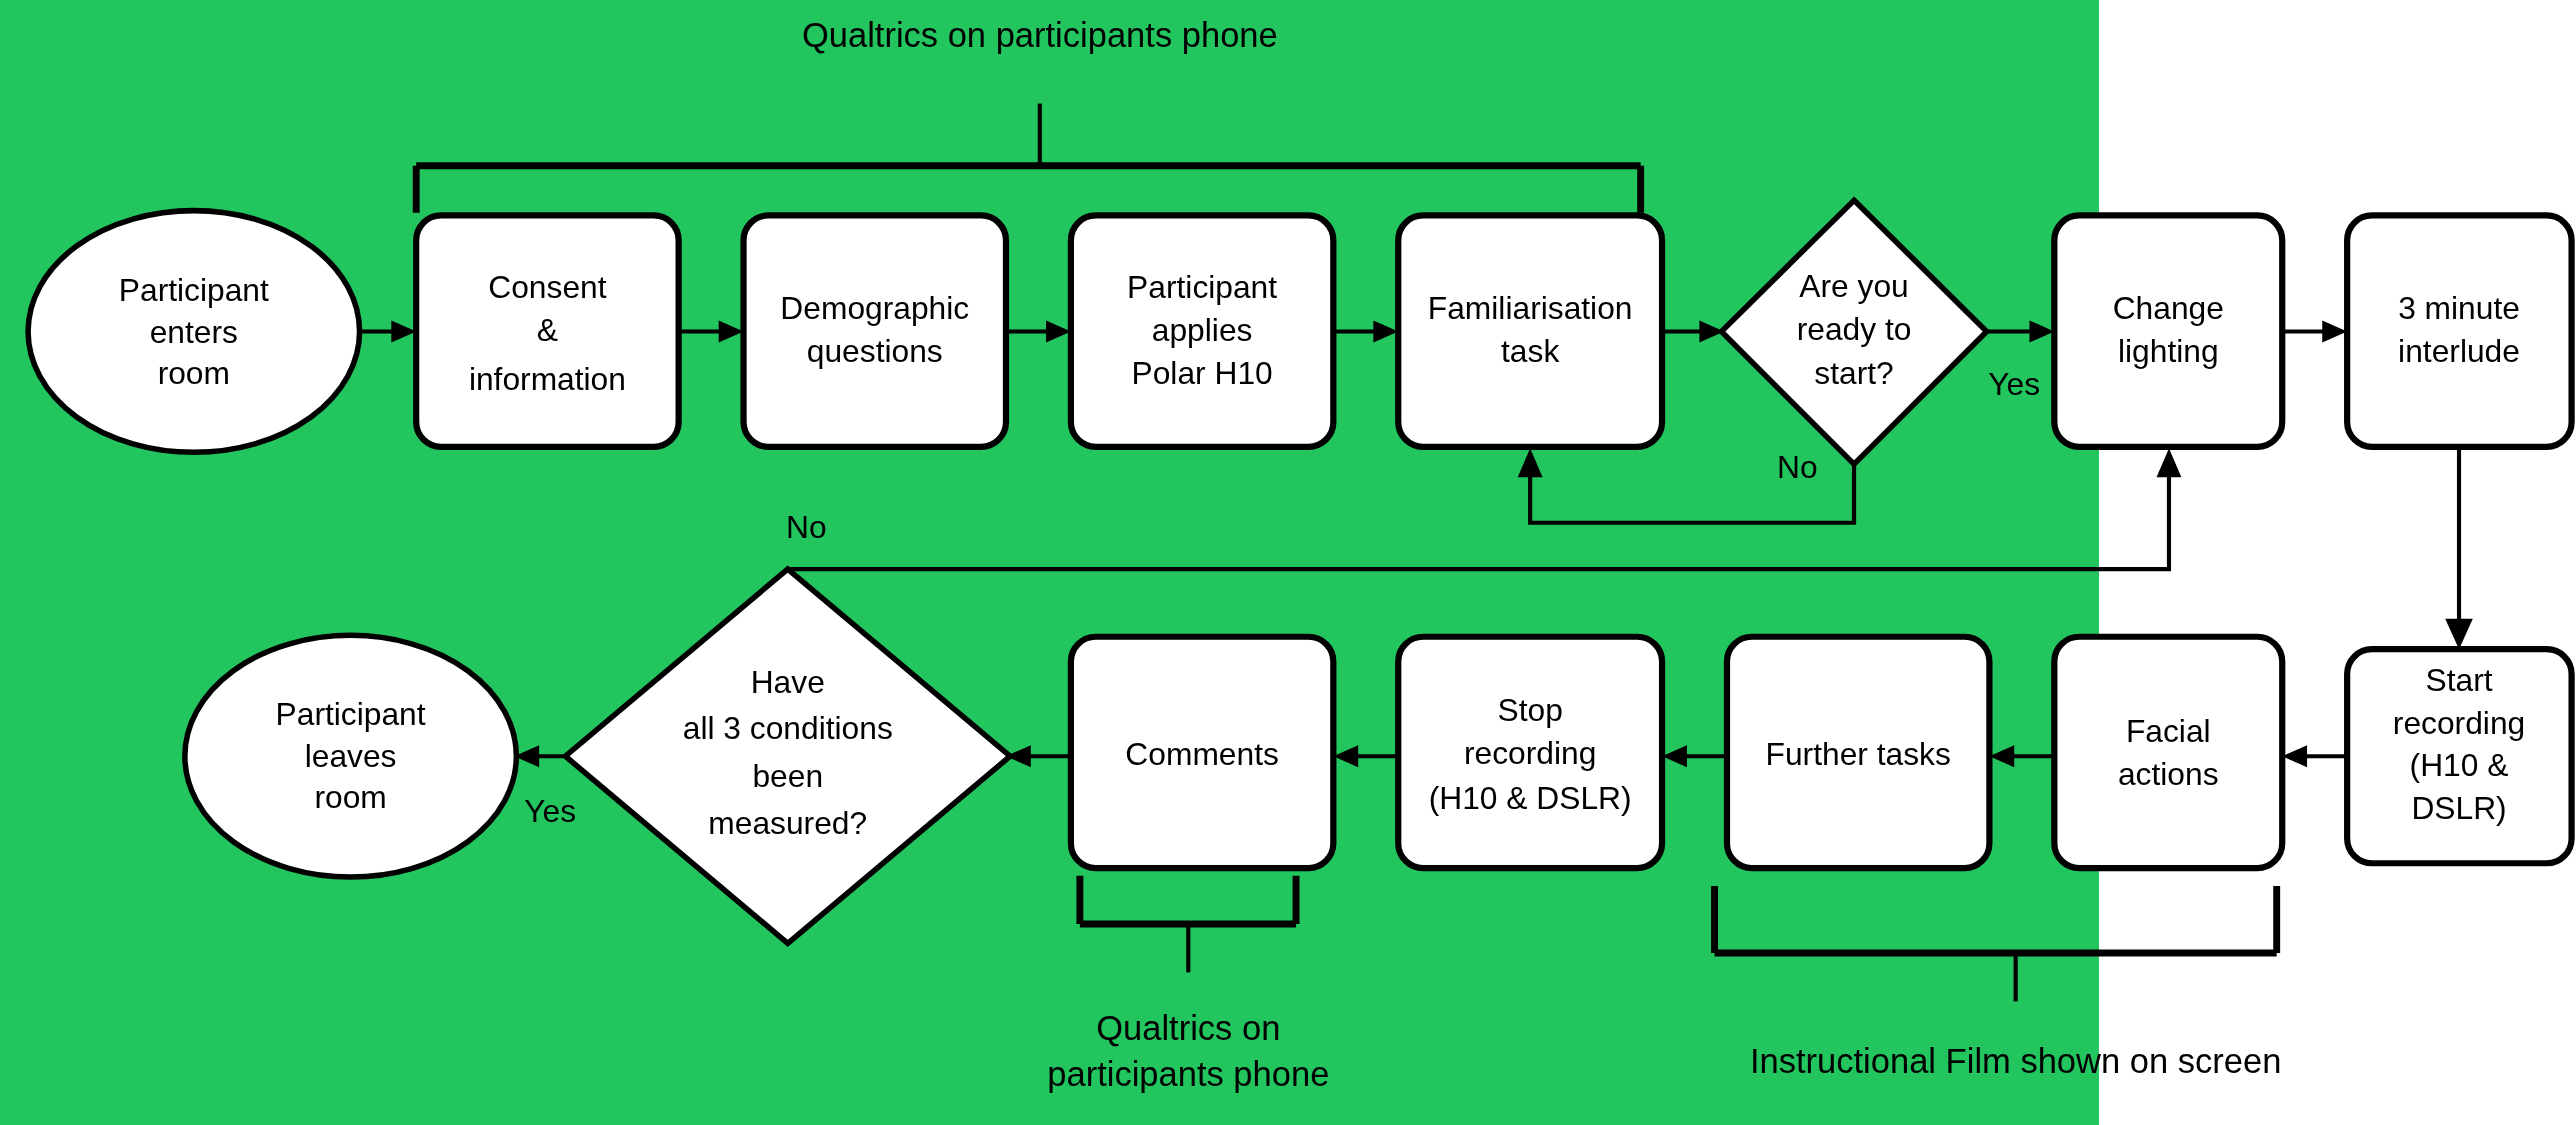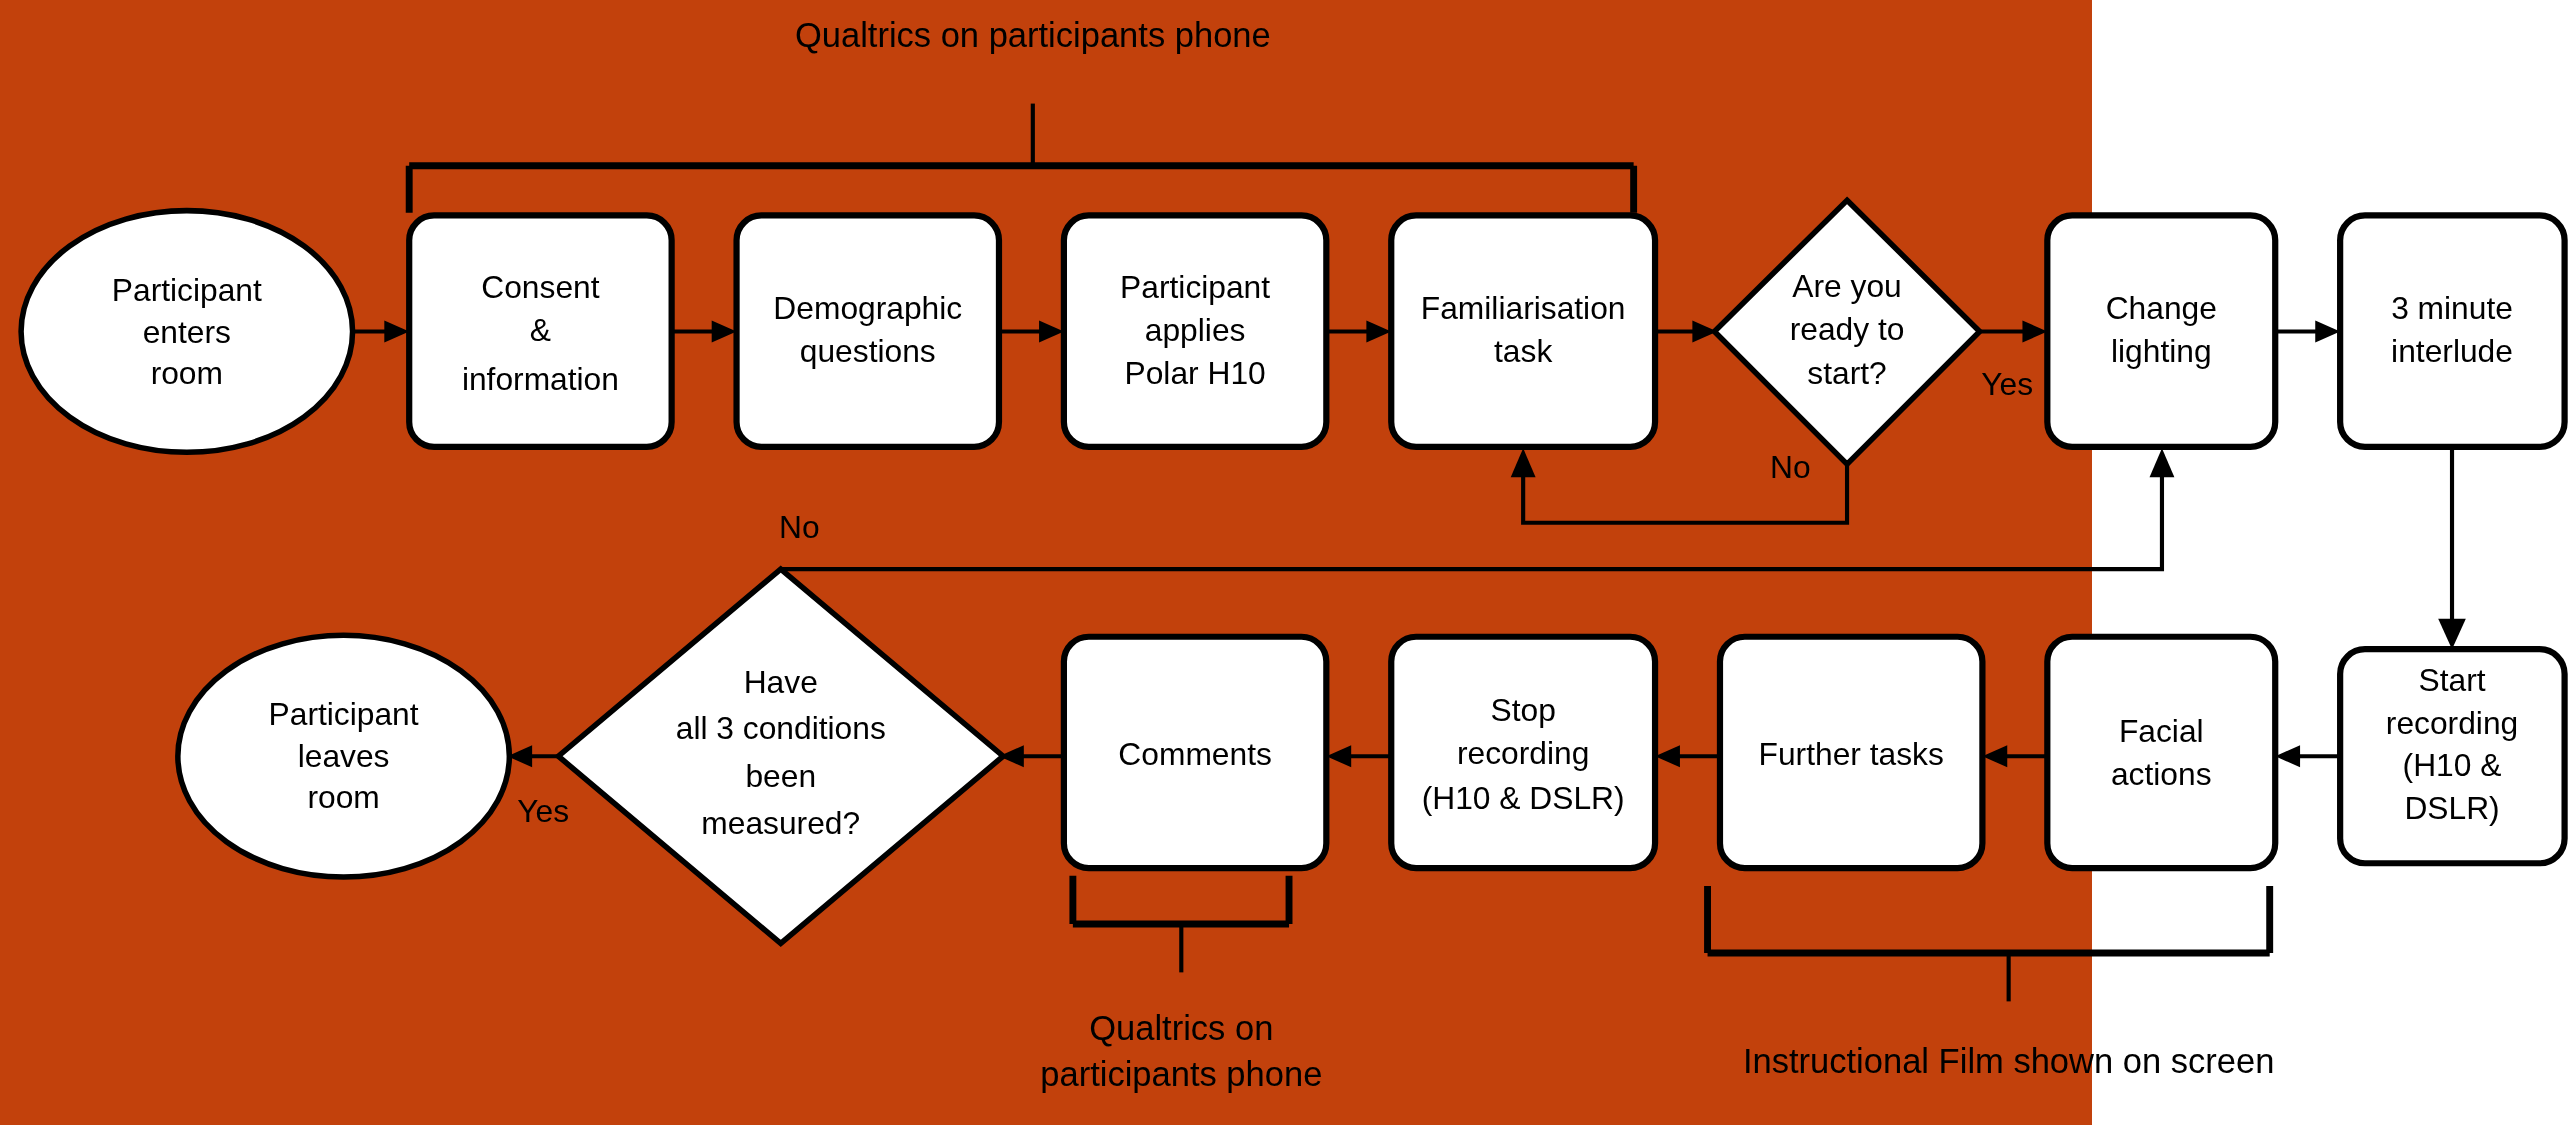--- a/index.html
+++ b/index.html
@@ -10,21 +10,22 @@
   body {
     width: 2576px;
     height: 1125px;
     font-family: "Liberation Sans", sans-serif;
     overflow: hidden;
   }
   #flowchart-root {
     position: relative;
     width: 2092px;
     height: 1125px;
-    background: #c2410c;
+    background: #22c55e;
+    padding-left: 7px;
   }
   svg.diagram {
     display: block;
     width: 2576px;
     height: 1125px;
   }
   .node-shape {
     fill: #ffffff;
     stroke: #000000;
     stroke-width: 9;

